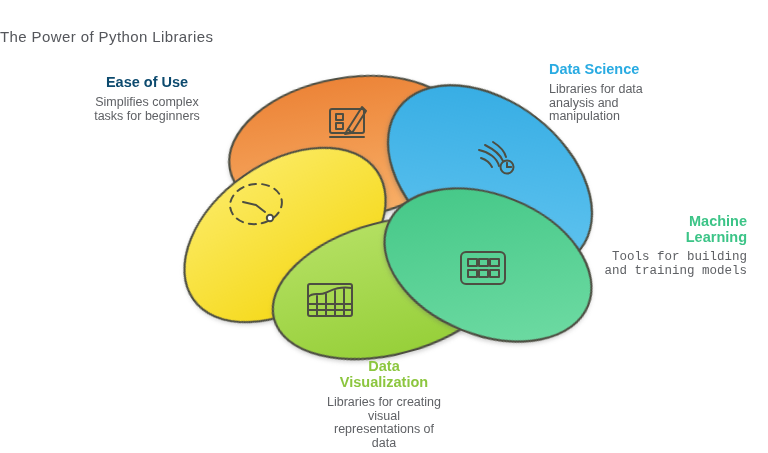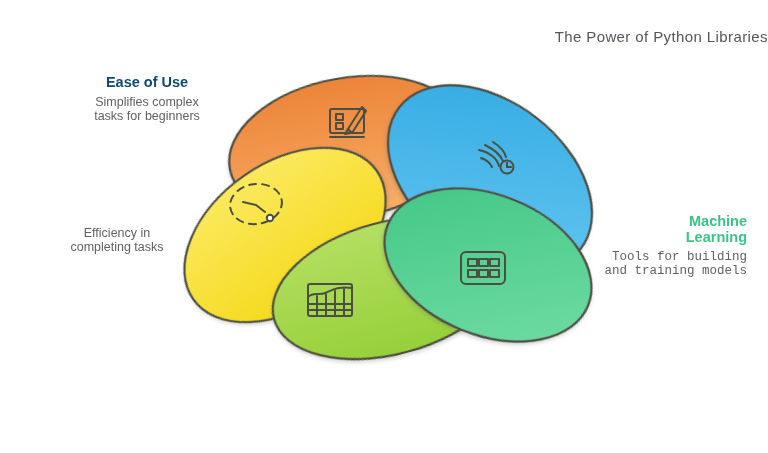--- a/index.html
+++ b/index.html
@@ -1,21 +1,21 @@
 <!DOCTYPE html>
 <html><head>
 <meta charset="utf-8">
 <style>
   html,body{margin:0;padding:0;background:#ffffff;}
   .stage{
     position:relative;width:768px;height:453px;background:#ffffff;
     font-family:"Liberation Sans",sans-serif;overflow:hidden;
   }
   .page-title{
-    position:absolute;top:28px;left:0;right:0;text-align:right;
+    position:absolute;top:28px;left:0;right:0;text-align:left;
     font-size:15px;letter-spacing:.4px;color:#54565B;
   }
   .flower{position:absolute;left:0;top:0;}
   .petals ellipse{filter:drop-shadow(0 2px 2px rgba(100,100,100,.30));}
   .label-block{position:absolute;}
   .label-block .heading{
     font-weight:bold;font-size:14.5px;line-height:16px;white-space:pre-line;
   }
   .label-block .desc{
     font-size:12.5px;line-height:13.5px;margin-top:6px;white-space:pre-line;color:#5F6165;
@@ -111,27 +111,39 @@
       </g>
     </g>
   </svg>
 
   <div class="label-block ta-center" style="left:52px;top:74px;width:190px;">
     <div class="heading" style="color: #0c4a6e;">Ease of Use</div>
     <div class="desc" style="color: rgb(95, 97, 101);">Simplifies complex
 tasks for beginners</div>
   </div>
 
+  <div class="label-block ta-left" style="left:549px;top:61px;width:160px;">
+    <div class="heading" style="color: rgb(41, 171, 226);">Data Science</div>
+    <div class="desc" style="color: rgb(95, 97, 101);">Libraries for data
+analysis and
+manipulation</div>
+  </div>
 
   <div class="label-block ta-left" style="left:597px;top:213px;width:150px;text-align:right;">
     <div class="heading" style="color: rgb(60, 196, 135);">Machine
 Learning</div>
     <div class="desc" style="color: rgb(95, 97, 101); font-family: Liberation Mono, monospace;">Tools for building
 and training models</div>
   </div>
 
+  <div class="label-block ta-center" style="left:294px;top:358px;width:180px;">
+    <div class="heading" style="color: rgb(140, 198, 63);">Data
+Visualization</div>
+    <div class="desc" style="color: rgb(95, 97, 101);">Libraries for creating
+visual
+representations of
+data</div>
+  </div>
 
   <div class="label-block ta-center" style="left:22px;top:221px;width:190px;">
-    <div class="desc" style="color: rgb(95, 97, 101);">Efficiency in
-completing tasks</div>
   </div>
 
 </div>
 
 </body></html>

